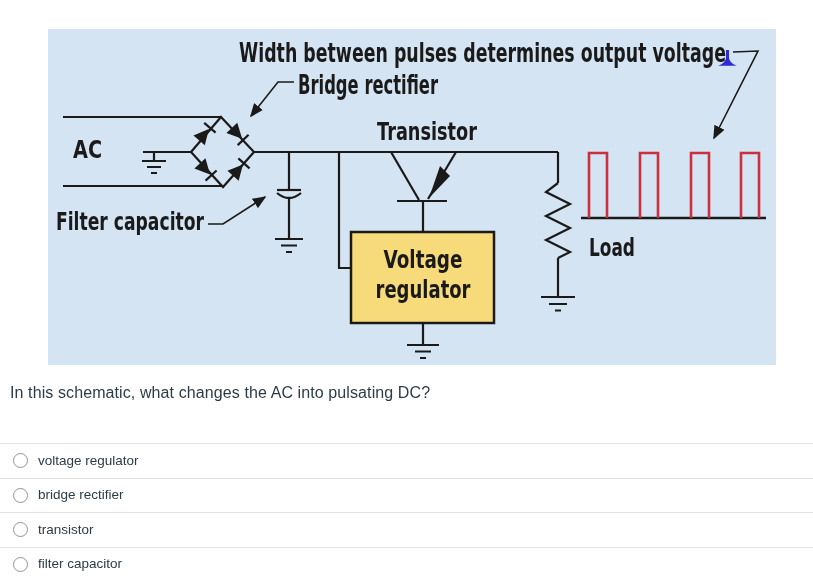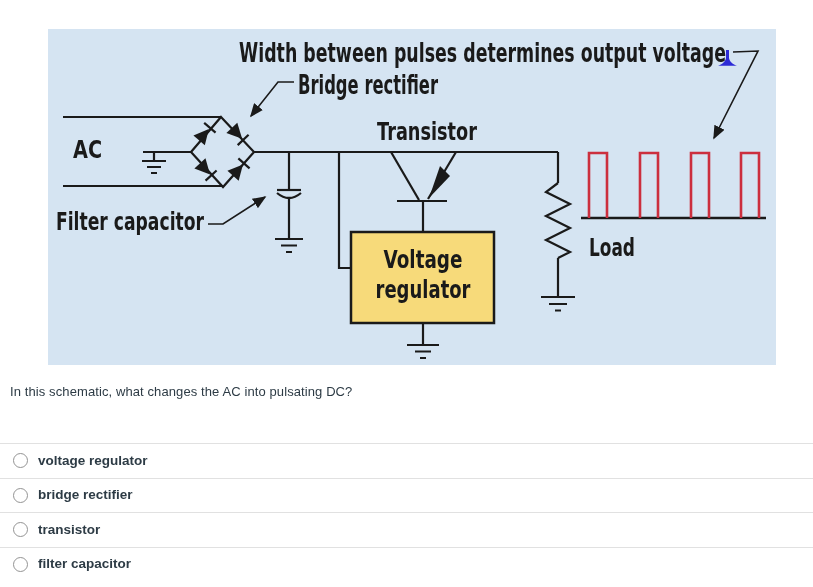--- a/index.html
+++ b/index.html
@@ -7,33 +7,33 @@
     width:813px;height:587px;position:relative;background:#ffffff;
     font-family:"Liberation Sans", sans-serif;overflow:hidden;
   }
   .diagram{position:absolute;left:12px;top:29px;width:728px;height:336px;padding-left:36px;}
   .diagram svg{display:block;width:728px;height:336px;}
   .diagram text{
     font-family:"DejaVu Sans", sans-serif;font-weight:bold;fill:#1a1a1a;
   }
   .question{
     position:absolute;left:10px;top:384px;width:760px;
-    font-size:13px;color:#2d3b45;letter-spacing:0.1px;
+    font-size:16px;color:#2d3b45;letter-spacing:0.1px;
   }
   .options{position:absolute;left:0;top:443px;width:813px;}
   .option{
     display:flex;align-items:center;gap:10px;height:34.5px;
     border-top:1px solid #e1e1e1;padding-left:13px;box-sizing:border-box;
     font-size:13.5px;color:#2d3b45;cursor:pointer;
   }
   .radio{
     width:15px;height:15px;border:1.5px solid #949494;border-radius:50%;
     background:#fff;box-sizing:border-box;flex:none;
   }
-  .opt-label{position:relative;top:-0.5px;font-weight:bold;}
+  .opt-label{position:relative;top:-0.5px;}
 </style>
 </head>
 <body>
 
 <div class="diagram">
   <svg viewBox="12 29 728 336" xmlns="http://www.w3.org/2000/svg">
     <defs>
       <marker id="ah" markerWidth="9" markerHeight="7" refX="7.5" refY="3.5" orient="auto">
         <path d="M0,0 L8.5,3.5 L0,7 Z" fill="#1a1a1a"></path>
       </marker>

